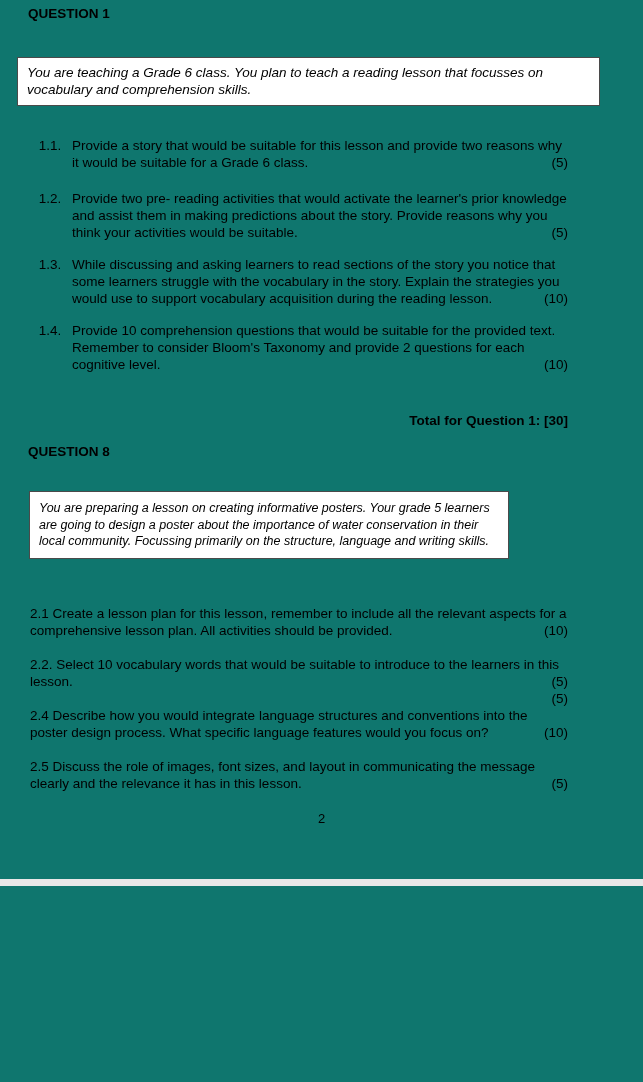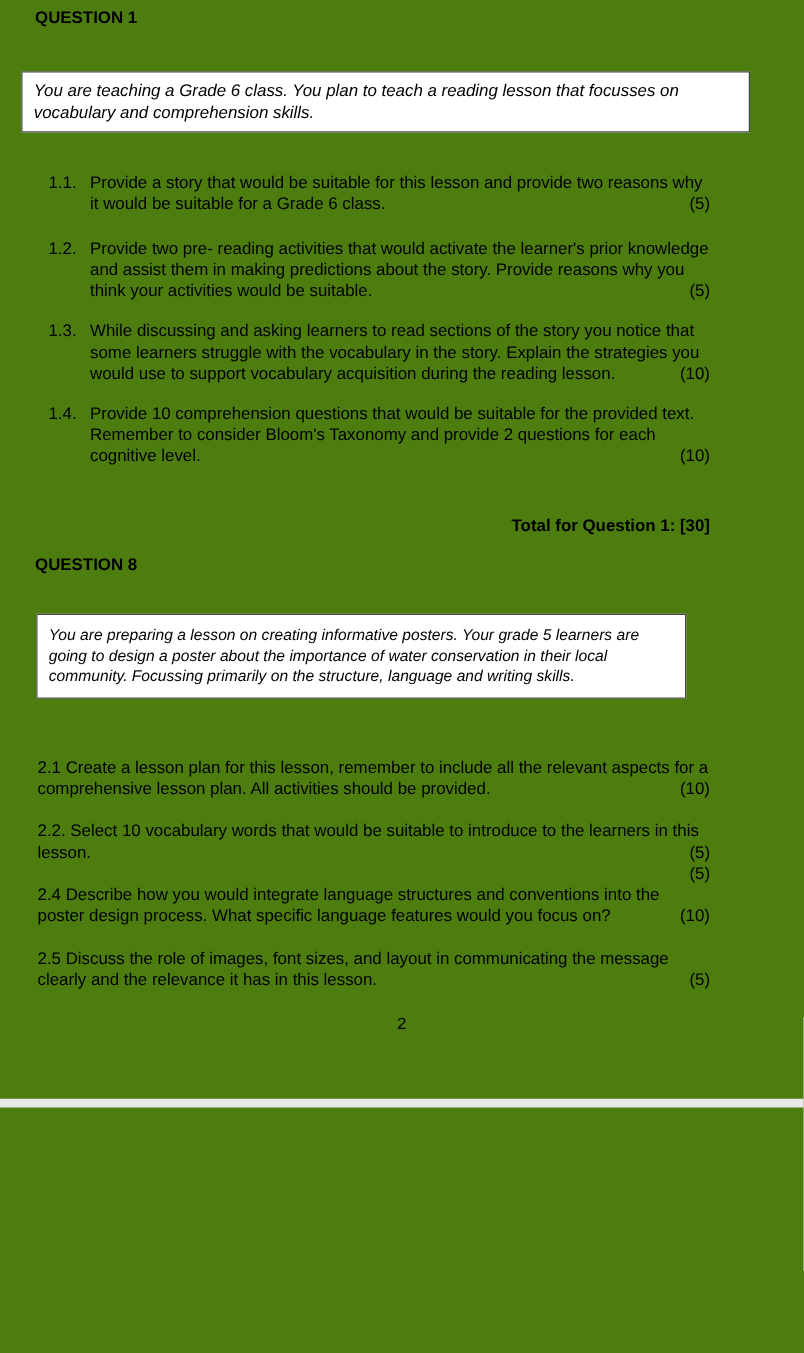--- a/index.html
+++ b/index.html
@@ -6,21 +6,21 @@
   html, body { background: #ffffff; }
   body {
     width: 643px; height: 1082px;
     font-family: "Liberation Sans", "DejaVu Sans", sans-serif;
     color: #000000;
     overflow: hidden;
   }
   .page {
     position: relative;
     width: 643px; height: 1082px;
-    background: #4d7c0f;
+    background: #0f766e;
   }
   .content {
     padding: 5px 75px 0 28px; 
     font-size: 13.5px;
     line-height: 17px;
   }
   .heading {
     font-weight: 700;
     font-size: 13.5px;
     line-height: 17px;
@@ -34,21 +34,21 @@
     margin-top: 35px;
     margin-left: -11px;
     width: 583px;
     padding: 6px 27px 7px 9px;
     font-size: 13.5px;
     line-height: 17px;
   }
   .box2 {
     margin-top: 31px;
     margin-left: 1px;
-    width: 520px;
+    width: 480px;
     padding: 8px 9px 8px 9px;
     font-size: 12.5px;
     line-height: 16.5px;
   }
   .q1-items { margin-top: 31px; }
   .q1-item {
     position: relative;
     display: flex;
   }
   .q1-item .num { flex: 0 0 44px; text-align: center; }

